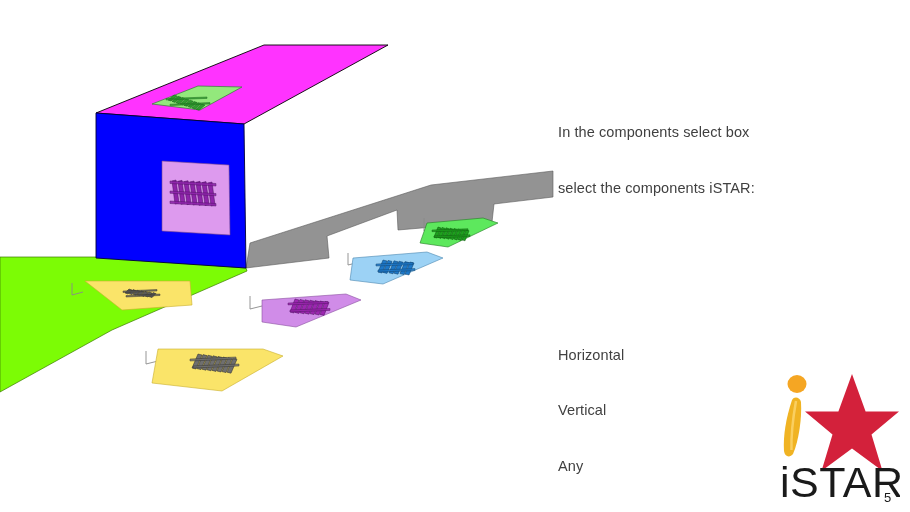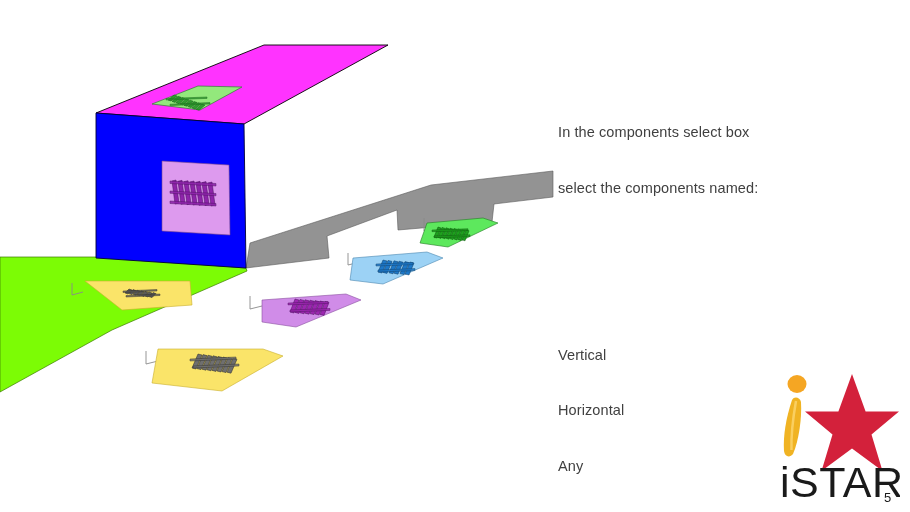--- a/index.html
+++ b/index.html
@@ -194,26 +194,26 @@
       <path d="M434,236 L470,234.8 L470,236.5 L434,237.7 Z" opacity="0.9"></path>
     </g>
   </g>
 
 </svg>
 
 <div class="text-panel">
 
   <div class="text-block">
     <span class="text-line">In the components select box</span>
-    <span class="text-line">select the components named:</span>
+    <span class="text-line">select the components iSTAR:</span>
   </div>
 
   <div class="text-block">
+    <span class="text-line">Horizontal</span>
     <span class="text-line">Vertical</span>
-    <span class="text-line">Horizontal</span>
     <span class="text-line">Any</span>
     
   </div>
 
   
 
   
 
 </div>
 

